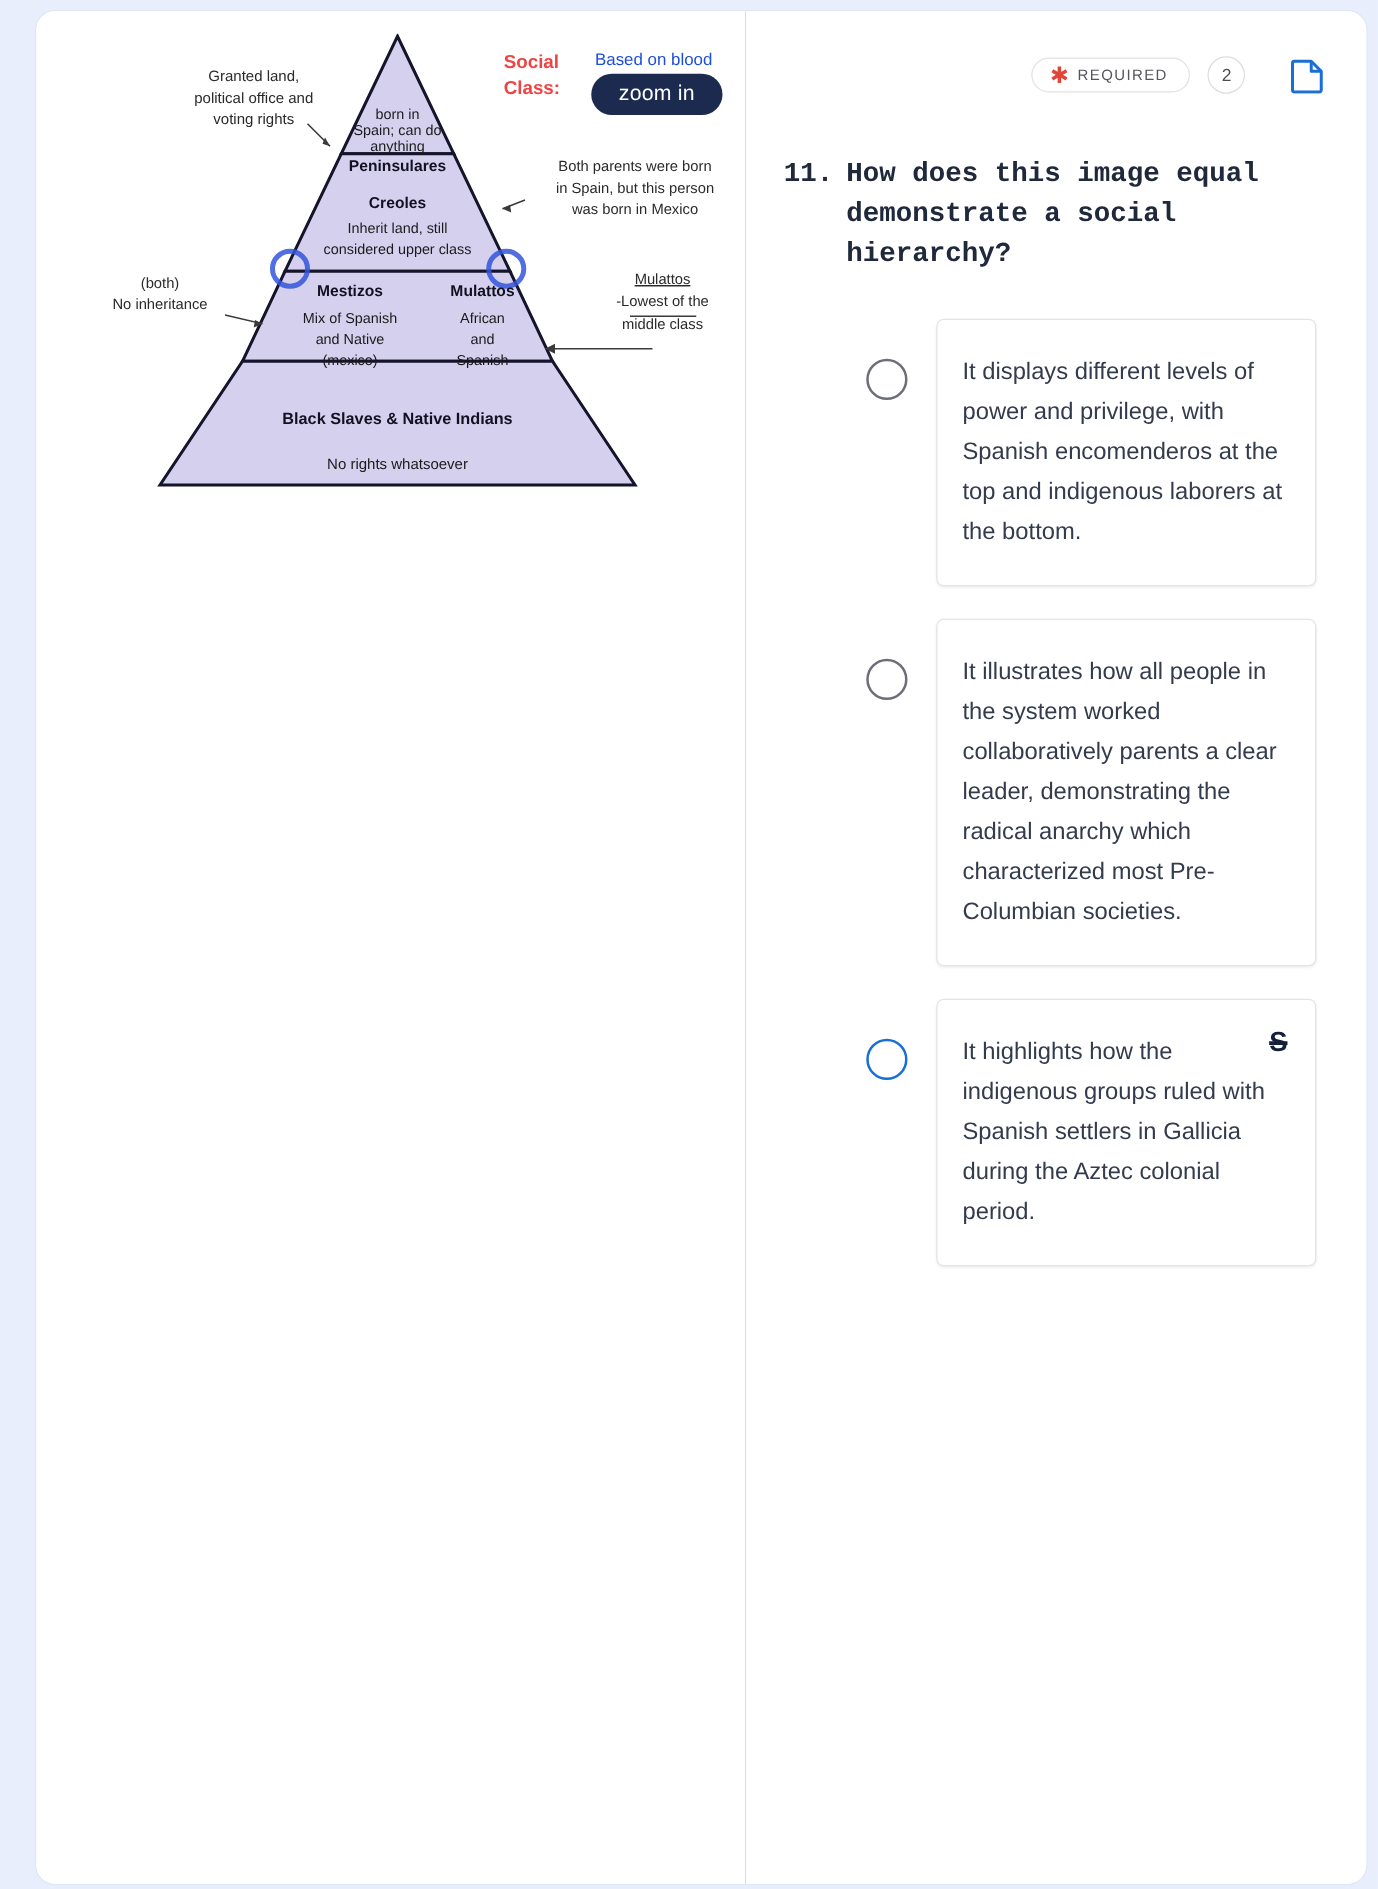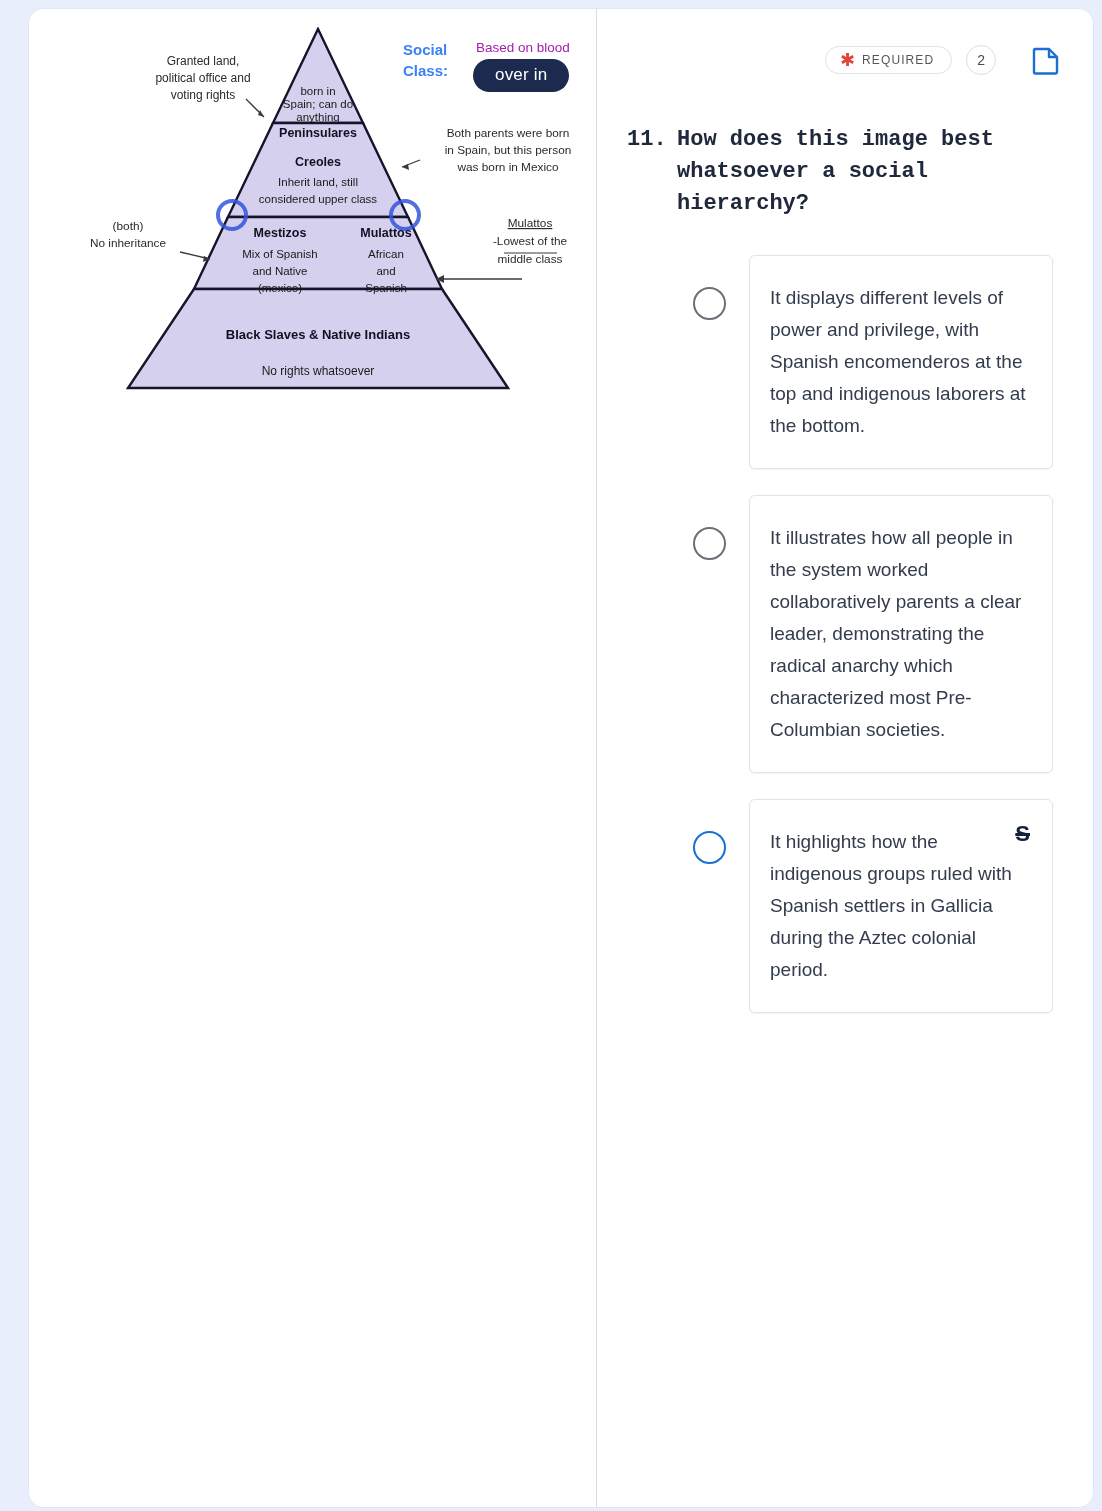--- a/index.html
+++ b/index.html
@@ -45,29 +45,29 @@
     width: 530px; height: 372px;
   }
   .dsvg { position:absolute; left:0; top:0; }
 
   .sc-label {
     position: absolute;
     left: 343px; top: 12px;
     width: 70px;
     font-size: 15px;
     font-weight: bold;
-    color: #3b82f6;
+    color: #ef4444;
     line-height: 21px;
     text-align: left;
   }
   .sc-sub {
     position: absolute;
     left: 416px; top: 13px;
     font-size: 13.5px;
-    color: #a21caf;
+    color: #1d4ed8;
     white-space: nowrap;
   }
   .zoom-btn {
     position: absolute;
     left: 413px; top: 32px;
     padding: 6px 22px 7px 22px;
     background: #1b2a4e;
     color: #ffffff;
     border-radius: 18px;
     font-size: 17px;
@@ -256,21 +256,21 @@
           <text x="68" y="203" text-anchor="middle" font-family="Liberation Sans, sans-serif" font-size="11.8" fill="#2a2a2a">(both)</text>
           <text x="68" y="220" text-anchor="middle" font-family="Liberation Sans, sans-serif" font-size="11.8" fill="#2a2a2a">No inheritance</text>
 
           <text x="470" y="200" text-anchor="middle" font-family="Liberation Sans, sans-serif" font-size="11.8" fill="#2a2a2a" text-decoration="underline">Mulattos</text>
           <text x="470" y="218" text-anchor="middle" font-family="Liberation Sans, sans-serif" font-size="11.8" fill="#2a2a2a">-Lowest of the</text>
           <text x="470" y="236" text-anchor="middle" font-family="Liberation Sans, sans-serif" font-size="11.8" fill="#2a2a2a">middle class</text>
         </svg>
 
         <div class="sc-label">Social Class:</div>
         <div class="sc-sub">Based on blood</div>
-        <button class="zoom-btn">over in</button>
+        <button class="zoom-btn">zoom in</button>
       </div>
     </div>
 
     <div class="divider"></div>
 
     <div class="q-panel">
 
       <div class="q-meta">
         <div class="required-pill">
           <span class="req-star">✱</span>
@@ -280,21 +280,21 @@
         <div class="doc-icon">
           <svg width="28" height="30" viewBox="0 0 28 30">
             <path d="M3 4 h14 l8 8 v15 a1.5 1.5 0 0 1 -1.5 1.5 h-20 A1.5 1.5 0 0 1 2 27 V5.5 A1.5 1.5 0 0 1 3.5 4 Z" fill="none" stroke="#1a6fd4" stroke-width="2.4" stroke-linejoin="round"></path>
             <path d="M17 4 v8 h8" fill="none" stroke="#1a6fd4" stroke-width="2.4" stroke-linejoin="round"></path>
           </svg>
         </div>
       </div>
 
       <div class="q-title">
         <div class="q-num">11.</div>
-        <div class="q-text">How does this image best whatsoever a social hierarchy?</div>
+        <div class="q-text">How does this image equal demonstrate a social hierarchy?</div>
       </div>
 
       <div class="options">
 
         <div class="option-row">
           <div class="radio"></div>
           <div class="option-box">It displays different levels of power and privilege, with Spanish encomenderos at the top and indigenous laborers at the bottom.</div>
         </div>
 
         <div class="option-row">

